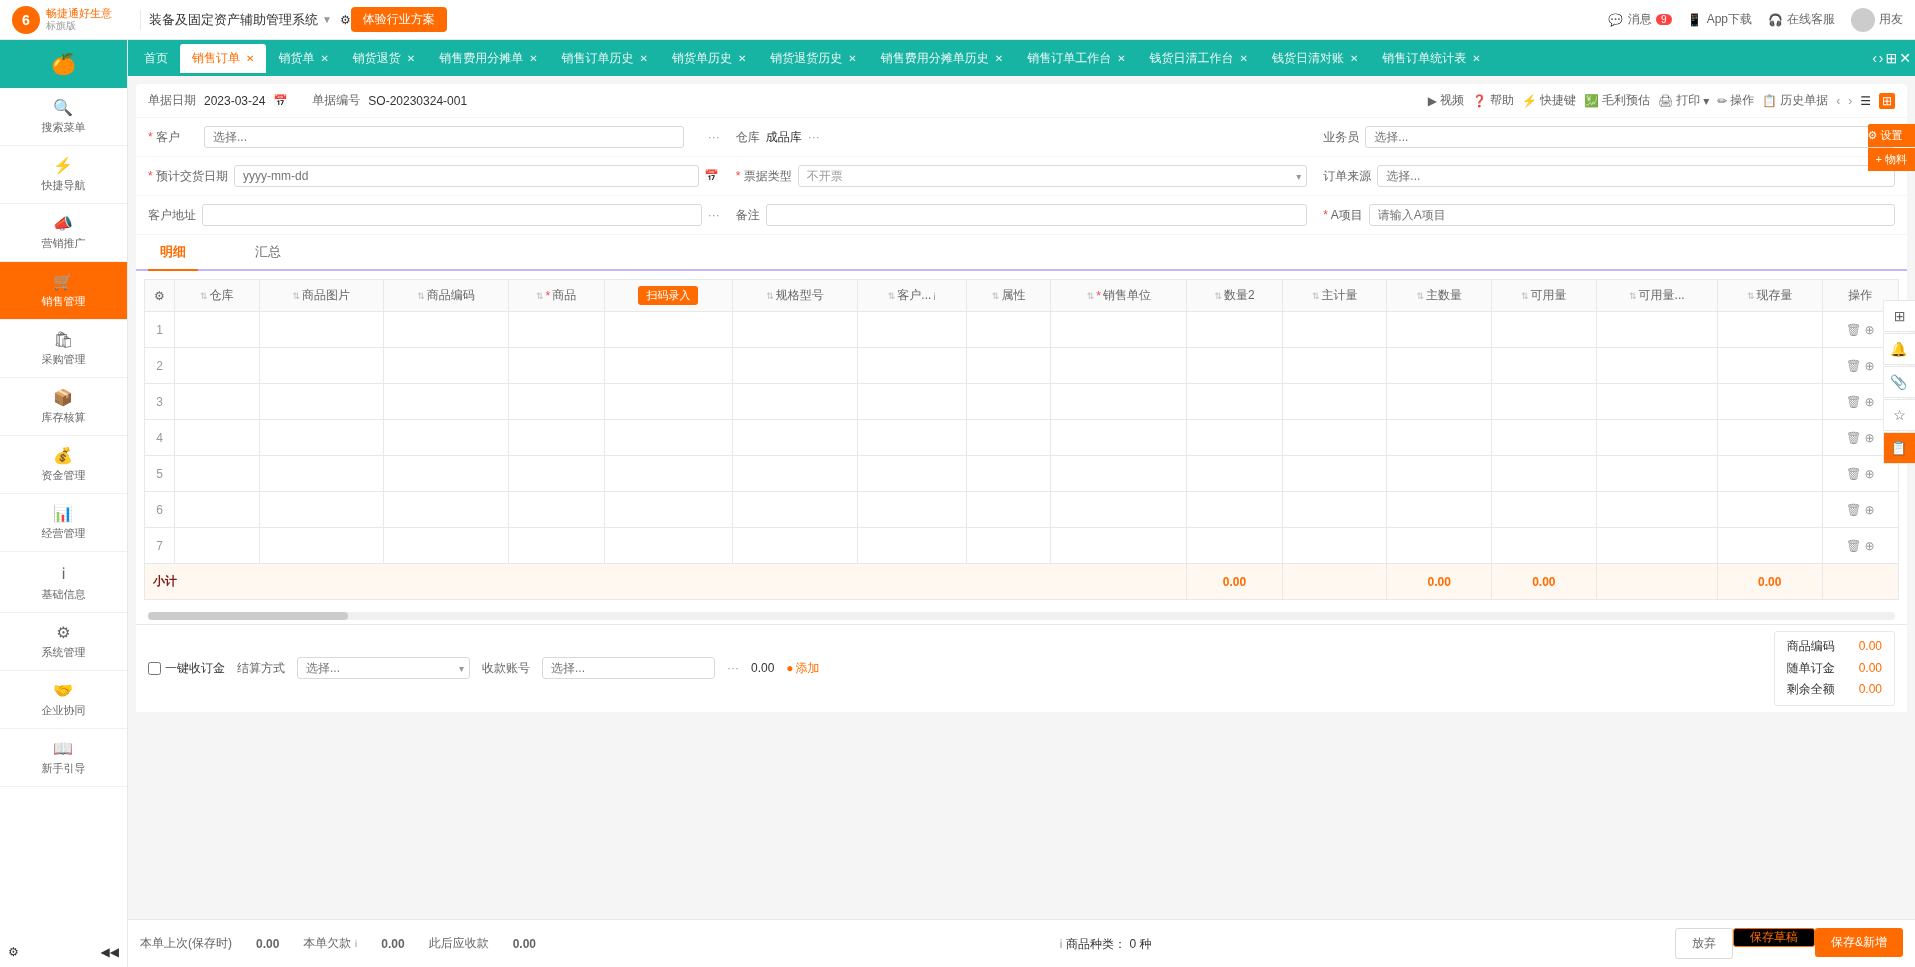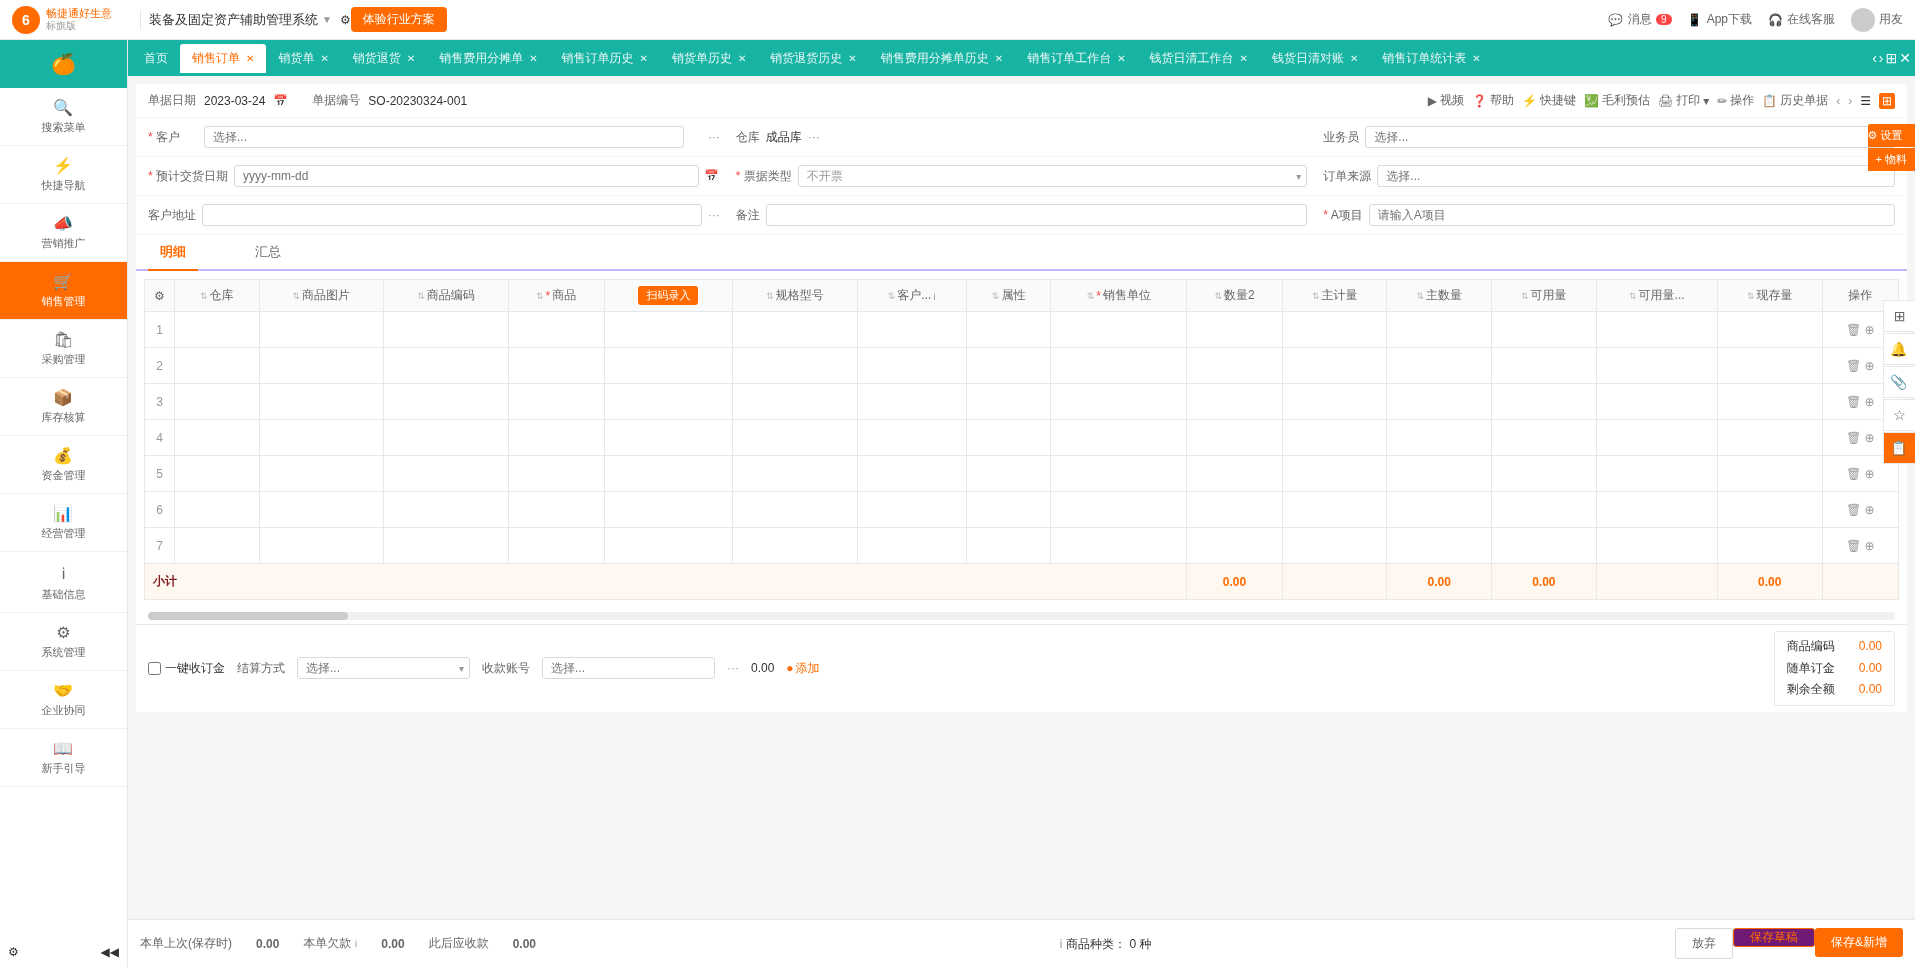--- a/index.html
+++ b/index.html
@@ -66,21 +66,21 @@
     .checkbox-label { display: flex; align-items: center; gap: 4px; cursor: pointer; }
     .bottom-select { border: 1px solid #d9d9d9; border-radius: 3px; padding: 3px 8px; font-size: 12px; min-width: 80px; }
     .add-btn { color: #ff6b00; cursor: pointer; display: flex; align-items: center; gap: 2px; }
     .footer-bar { background: #fff; border-top: 1px solid #e8e8e8; padding: 8px 12px; display: flex; align-items: center; flex-shrink: 0; }
     .footer-info { display: flex; align-items: center; gap: 24px; font-size: 12px; color: #666; }
     .footer-actions { margin-left: auto; display: flex; align-items: flex-start; gap: 0; }
     .summary-box { background: #fff; padding: 4px 12px; border: 1px solid #e8e8e8; border-radius: 3px; font-size: 12px; }
     .summary-row { display: flex; justify-content: space-between; gap: 24px; line-height: 1.8; }
     .summary-val { color: #ff6b00; }
     .discard-btn { border: 1px solid #d9d9d9; background: #fff; color: #666; border-radius: 3px; padding: 6px 16px; cursor: pointer; font-size: 12px; }
-    .save-draft-btn { border: 1px solid #ff6b00; background: #701a75; color: #ff6b00; border-radius: 3px; padding: 0 16px; cursor: pointer; font-size: 12px; }
+    .save-draft-btn { border: 1px solid #ff6b00; background: #000000; color: #ff6b00; border-radius: 3px; padding: 0 16px; cursor: pointer; font-size: 12px; }
     .save-new-btn { background: #ff6b00; color: #fff; border: none; border-radius: 3px; padding: 6px 16px; cursor: pointer; font-size: 12px; }
     .page-content-inner { background: #fff; border-radius: 4px; }
     .table-scroll-wrap { overflow-x: auto; }
     .scrollbar-track { height: 8px; background: #f0f0f0; border-radius: 4px; margin: 4px 12px; }
     .scrollbar-thumb { height: 8px; width: 200px; background: #ccc; border-radius: 4px; }
     .col-header-inner { display: flex; align-items: center; justify-content: center; gap: 2px; }
     .right-tool-btn { width: 32px; height: 32px; background: #fff; border: 1px solid #e8e8e8; border-right: none; display: flex; align-items: center; justify-content: center; cursor: pointer; color: #666; font-size: 14px; }
 
     .top-bar-separator { width: 1px; height: 20px; background: #e8e8e8; }
 

